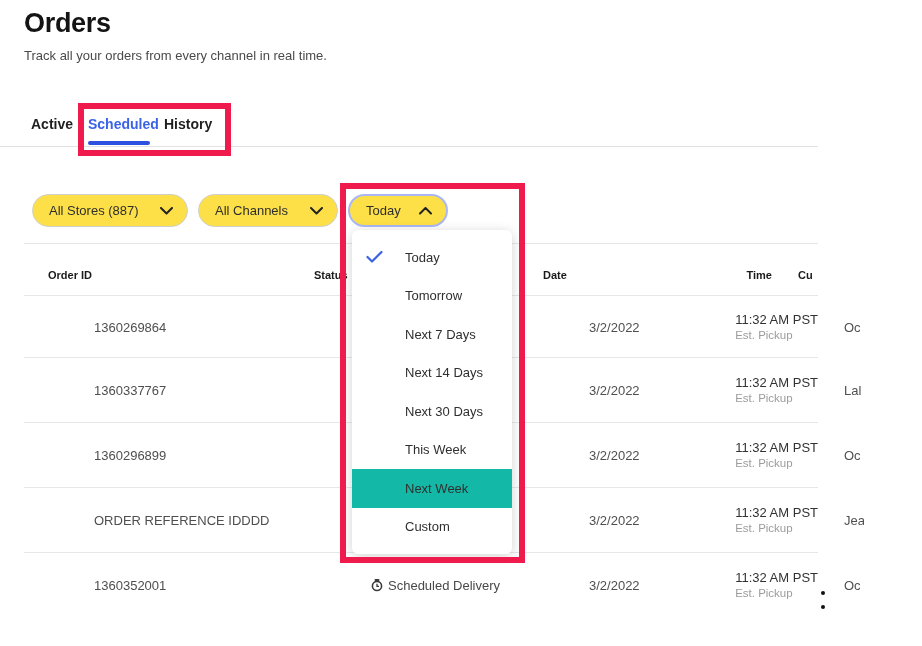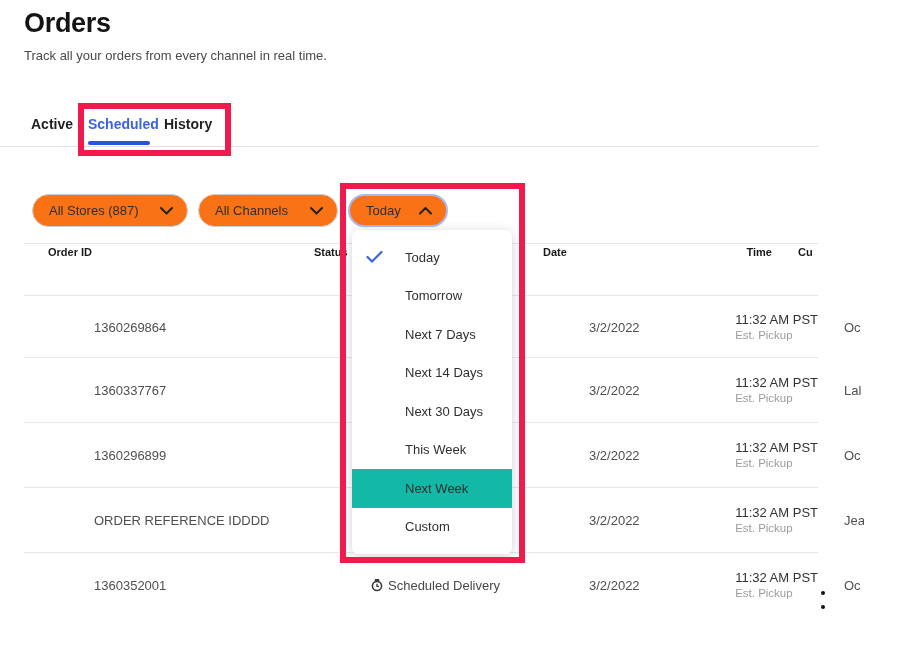--- a/index.html
+++ b/index.html
@@ -9,31 +9,31 @@
   .page-title { position: absolute; left: 24px; top: 8px; font-size: 27px; font-weight: bold; color: #141414; letter-spacing: -0.3px; }
   .page-subtitle { position: absolute; left: 24px; top: 48px; font-size: 13px; color: #4a4a4a; }
 
   
   .tab { position: absolute; top: 116px; font-size: 14px; font-weight: 600; color: #1f1f1f; cursor: pointer; }
   .tab.active { color: #3a63e8; }
   .tab-underline { position: absolute; left: 88px; top: 141px; width: 62px; height: 4px; background: #2c51e0; border-radius: 2px; }
   .tabs-divider { position: absolute; left: 0; top: 146px; width: 818px; height: 1px; background: #e2e2e2; }
 
   
-  .pill-btn { position: absolute; top: 194px; height: 33px; border: 1px solid #cfcfcf; border-radius: 17px; background: #f97316;
+  .pill-btn { position: absolute; top: 194px; height: 33px; border: 1px solid #cfcfcf; border-radius: 17px; background: #fde047;
               display: flex; align-items: center; justify-content: space-between; padding: 0 14px 0 16px;
               font-size: 13px; color: #2e2e2e; cursor: pointer; }
   .pill-btn .chev { display: block; margin-left: 10px; }
   #btn-stores   { left: 32px;  width: 156px; }
   #btn-channels { left: 198px; width: 140px; }
   #btn-date     { left: 348px; width: 100px; border: 2px solid #a9b7f5; }
 
   
   .tline { position: absolute; left: 24px; width: 794px; height: 1px; background: #e7e7e7; }
-  .thead-cell { position: absolute; top: 246px; font-size: 11px; font-weight: bold; color: #1a1a1a; }
+  .thead-cell { position: absolute; top: 269px; font-size: 11px; font-weight: bold; color: #1a1a1a; }
   .th-orderid { left: 48px; }
   .th-status  { left: 314px; }
   .th-date    { left: 543px; }
   .th-time    { right: 150px; }
   .th-cust    { left: 798px; }
 
   .trow { position: absolute; left: 0; width: 818px; cursor: pointer; margin-left: 46px; }
   .cell { position: absolute; top: 50%; transform: translateY(-50%); font-size: 13px; color: #4f4f4f; white-space: nowrap; }
   .c-id     { left: 48px; }
   .c-status { left: 325px; display: flex; align-items: center; gap: 5px; color: #484848; }

